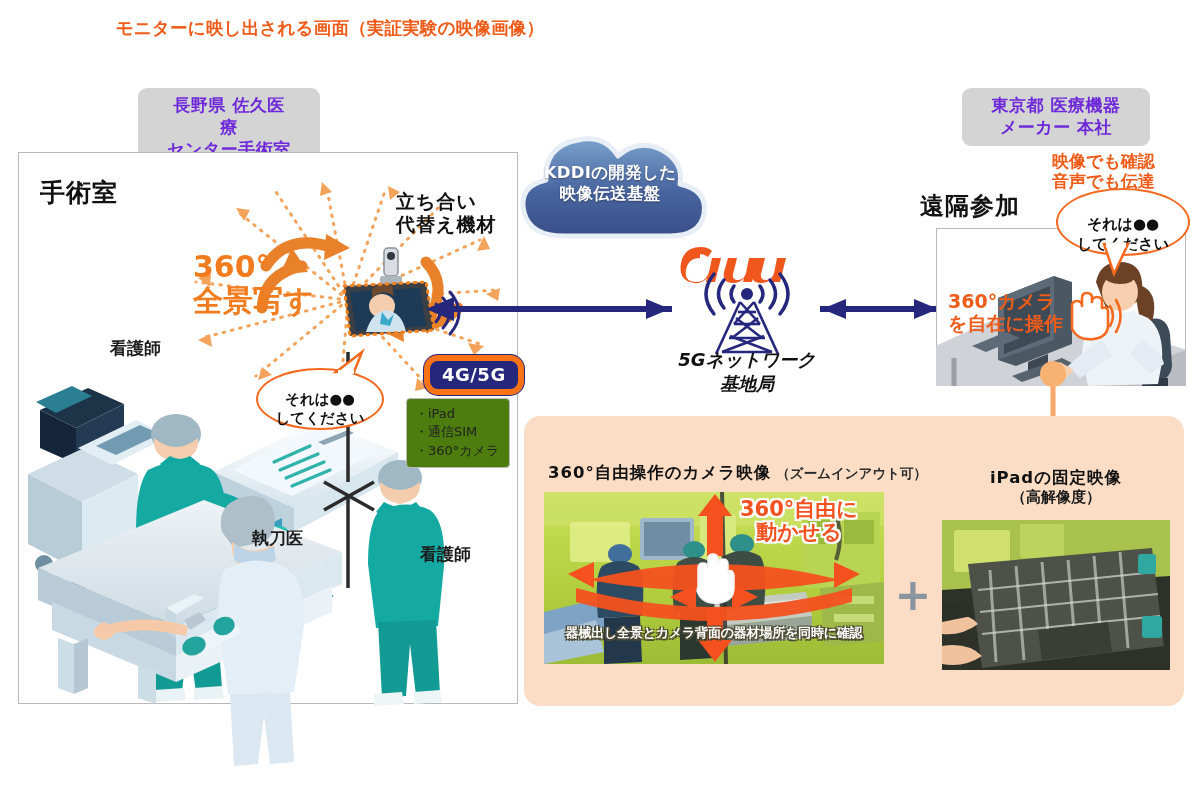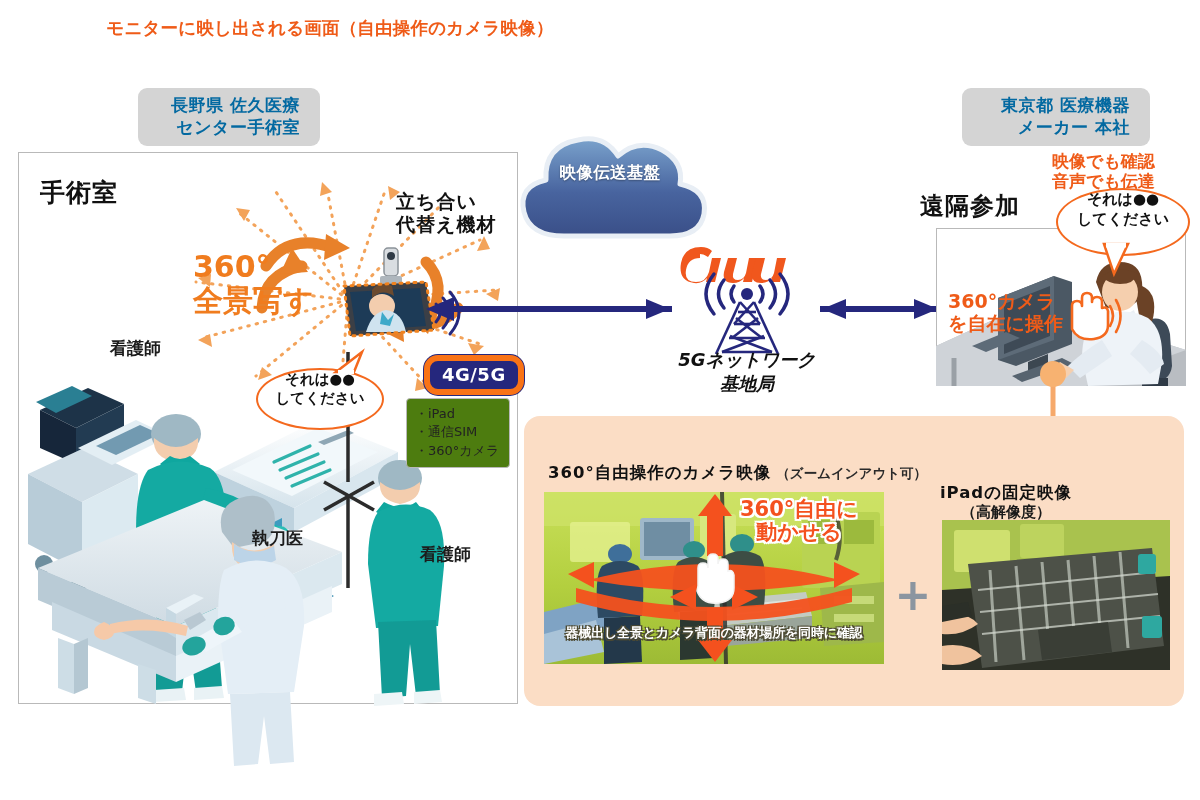--- a/index.html
+++ b/index.html
@@ -8,23 +8,23 @@
     width: 1200px; height: 800px;
     background: #ffffff;
     font-family: "DejaVu Sans", "Liberation Sans", sans-serif;
     overflow: hidden;
   }
   #stage { position: relative; width: 1200px; height: 800px; background:#fff; }
 
   
   .abs { position: absolute; }
   .gray-tag {
-    background:#d4d4d4; color:#0369a1; border-radius:9px;
-    text-align:right; font-weight:700; line-height:1.28;
-    padding:7px 20px; font-size:17px; letter-spacing:.5px;
+    background:#d4d4d4; color:#6d28d9; border-radius:9px;
+    text-align:center; font-weight:700; line-height:1.28;
+    padding:7px 28px; font-size:17px; letter-spacing:.5px;
   }
   .panel-box {
     background:#ffffff; border:1.5px solid #b9b9b9;
   }
   .blk-title { font-weight:700; color:#111; letter-spacing:1px; }
   .orange-txt { color:#f07c1e; font-weight:700; }
   .orangered-txt { color:#ef5b18; font-weight:700; }
 
   
   .stroked {
@@ -40,21 +40,21 @@
   }
 
   
   #or-panel { left:18px; top:152px; width:500px; height:552px; }
   #or-title { left:40px; top:176px; font-size:25px; }
 
   
   .bubble {
     border:2.5px solid #f4691e; background:#fff; border-radius:50%/50%;
     text-align:center; color:#111; font-weight:700; line-height:1.3;
-    display:flex; align-items:flex-start; justify-content:center;
+    display:flex; align-items:flex-end; justify-content:center;
   }
 
   
   #cloud-wrap { left:500px; top:128px; width:220px; height:118px; }
   #cloud-text {
     position:absolute; left:0; top:34px; width:220px; text-align:center;
     color:#fff; font-weight:700; font-size:16.5px; line-height:1.3;
     text-shadow:0 1px 2px rgba(0,0,0,.35); letter-spacing:.3px;
   }
 
@@ -337,20 +337,21 @@
           <stop offset="55%" stop-color="#48649f"></stop>
           <stop offset="100%" stop-color="#3a4f88"></stop>
         </linearGradient>
       </defs>
       <g>
         <path d="M64 108 q-34 0 -40 -24 q-6 -26 22 -32 q-2 -34 32 -40 q26 -6 40 16
                  q20 -18 44 -6 q22 12 18 34 q28 6 24 30 q-4 22 -34 22 Z" fill="url(#cloudG)" stroke="#e8eef5" stroke-width="5" stroke-linejoin="round"></path>
       </g>
     </svg>
     <div id="cloud-text">
+      <div>KDDIの開発した</div>
       <div>映像伝送基盤</div>
     </div>
   </div>
 
   <svg class="abs" style="left:424px; top:296px;" width="248" height="26" viewBox="0 0 248 26">
     <path d="M248 13 L24 13" stroke="#25277d" stroke-width="6"></path>
     <path d="M2 13 L30 1 L30 25 Z" fill="#25277d"></path>
     <path d="M246 13 L222 3 L222 23 Z" fill="#25277d"></path>
   </svg>
   <svg class="abs" style="left:820px; top:296px;" width="120" height="26" viewBox="0 0 120 26">
@@ -474,21 +475,21 @@
       <path d="M6 3 L26 3" stroke="#fff" stroke-width="5"></path>
     </svg>
   </div>
 
   <svg class="abs" style="left:1040px; top:356px;" width="26" height="64" viewBox="0 0 26 64">
     <path d="M13 18 L13 64" stroke="#f6a96b" stroke-width="5"></path>
     <circle cx="13" cy="18" r="13" fill="#f7b271"></circle>
   </svg>
 
   <div class="abs" id="monitor-panel"></div>
-  <div class="abs" id="monitor-head">モニターに映し出される画面（自由操作のカメラ映像）</div>
+  <div class="abs" id="monitor-head">モニターに映し出される画面（実証実験の映像画像）</div>
 
   <div class="abs" style="left:548px; top:462px; white-space:nowrap;">
     <span class="blk-title" style="font-size:16.5px;">360°自由操作のカメラ映像</span>
     <span style="font-size:13.5px; color:#2a2a2a; font-weight:600;">（ズームインアウト可）</span>
   </div>
 
   <div class="abs vid-frame" id="vid-360">
     <svg width="340" height="172" viewBox="0 0 340 172">
       <defs>
         <linearGradient id="orG" x1="0" y1="0" x2="0" y2="1">
@@ -570,21 +571,21 @@
          font-size:13px; letter-spacing:-.2px; white-space:nowrap;">器械出し全景とカメラ背面の器材場所を同時に確認</div>
 
     <div class="abs" style="left:196px; top:6px; line-height:1.1; text-align:center;">
       <div class="stroked" style="font-size:21px;">360°自由に</div>
       <div class="stroked" style="font-size:21px;">動かせる</div>
     </div>
   </div>
 
   <div class="abs plus-sign">+</div>
 
-  <div class="abs" style="left:892px; top:468px; width:228px; text-align:center; line-height:1.2;margin-top:15px;">
+  <div class="abs" style="left:942px; top:468px; width:228px; text-align:center; line-height:1.2;">
     <div class="blk-title" style="font-size:16.5px;">iPadの固定映像</div>
     <div style="font-size:15px; color:#1a1a1a; font-weight:700;">（高解像度）</div>
   </div>
 
   <div class="abs vid-frame" id="vid-ipad">
     <svg width="228" height="150" viewBox="0 0 228 150">
       <rect width="228" height="150" fill="#2e3128"></rect>
 
       <path d="M0 0 L228 0 L228 56 L0 70 Z" fill="#a9c24e"></path>
       <rect x="12" y="10" width="56" height="42" rx="3" fill="#cfe06f"></rect>

